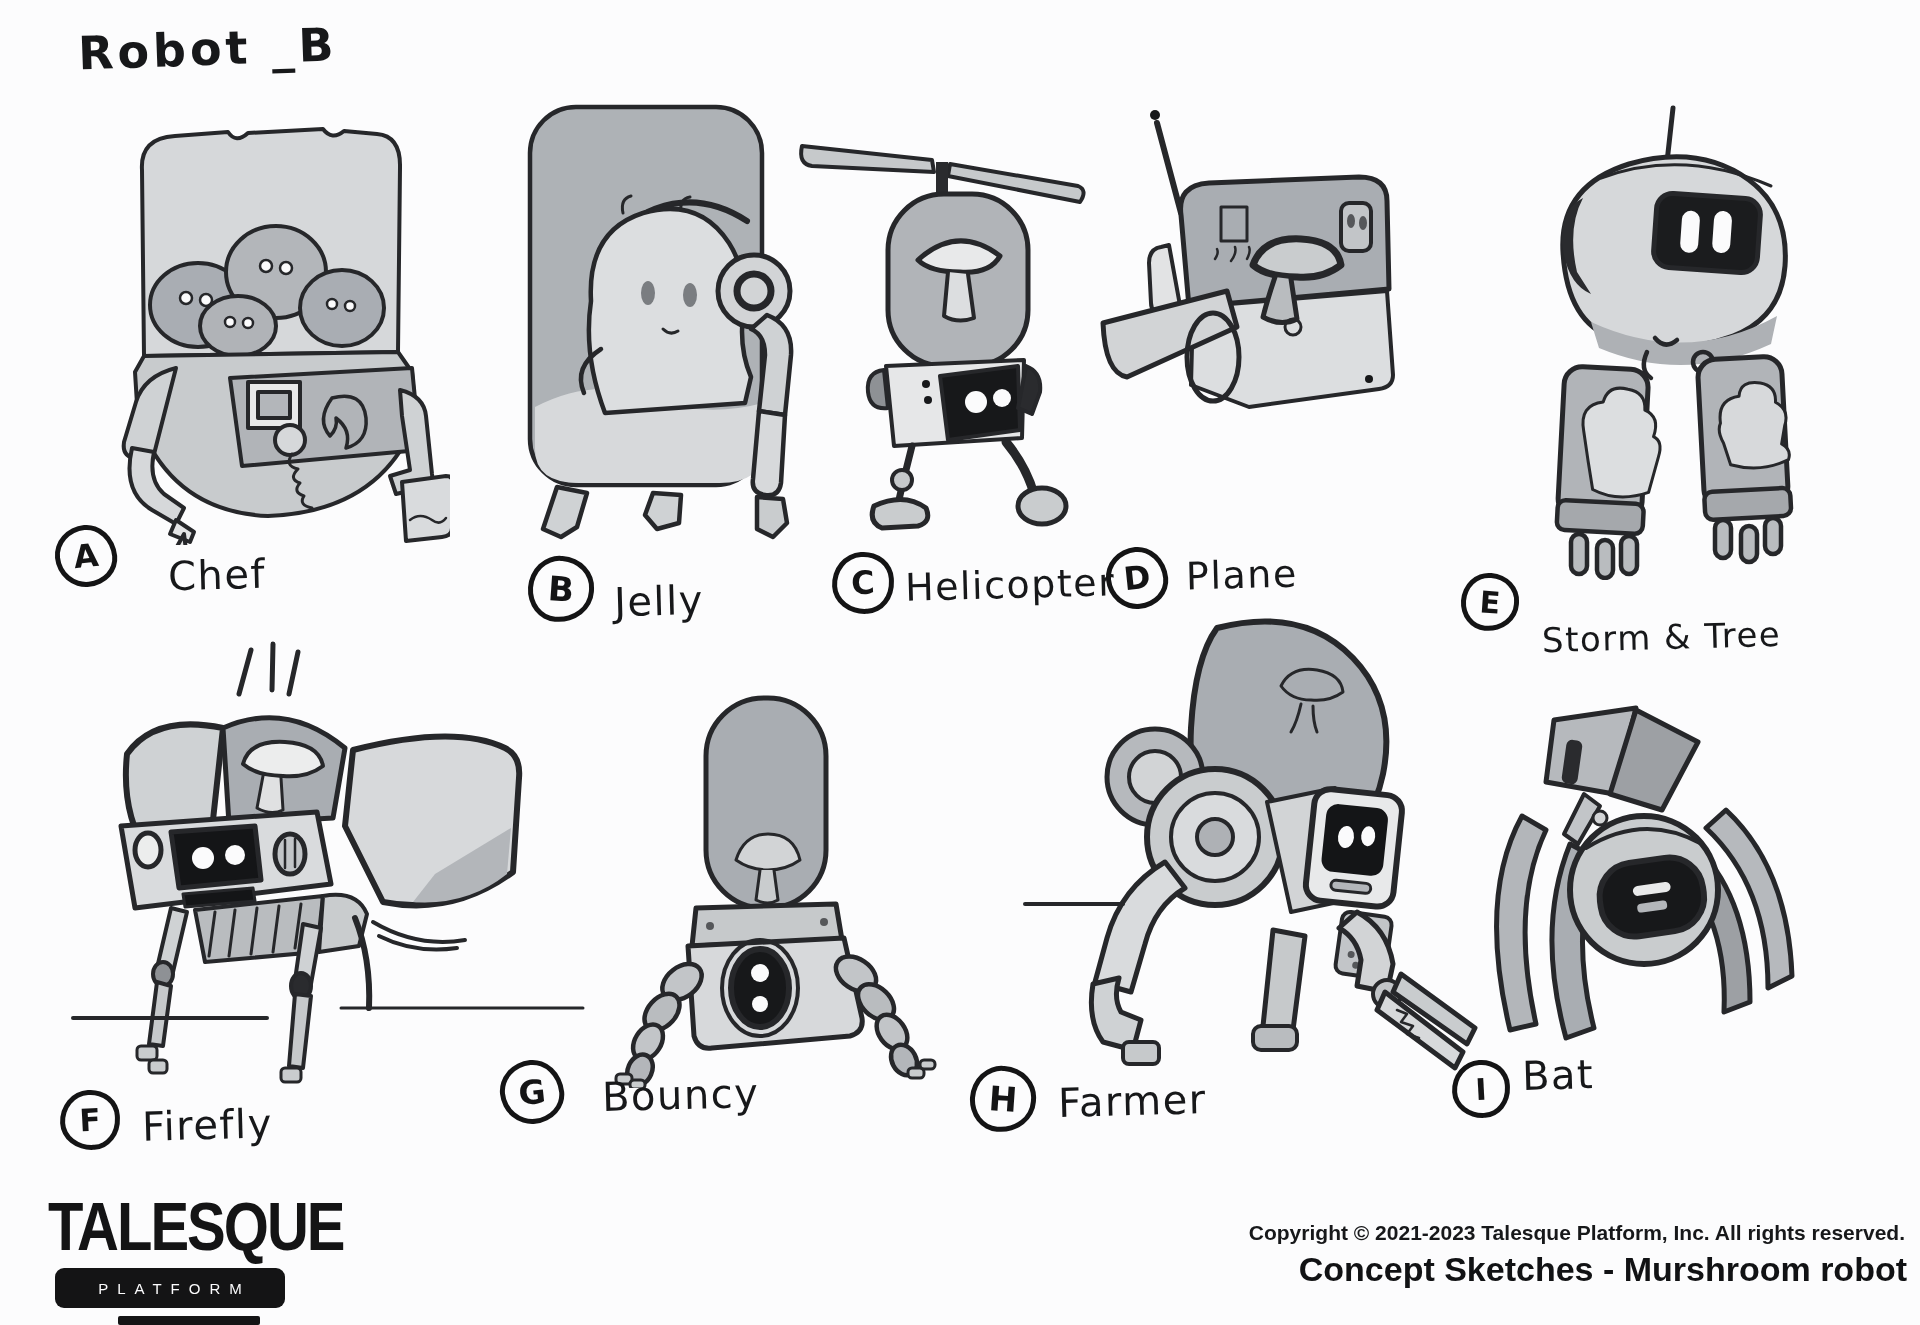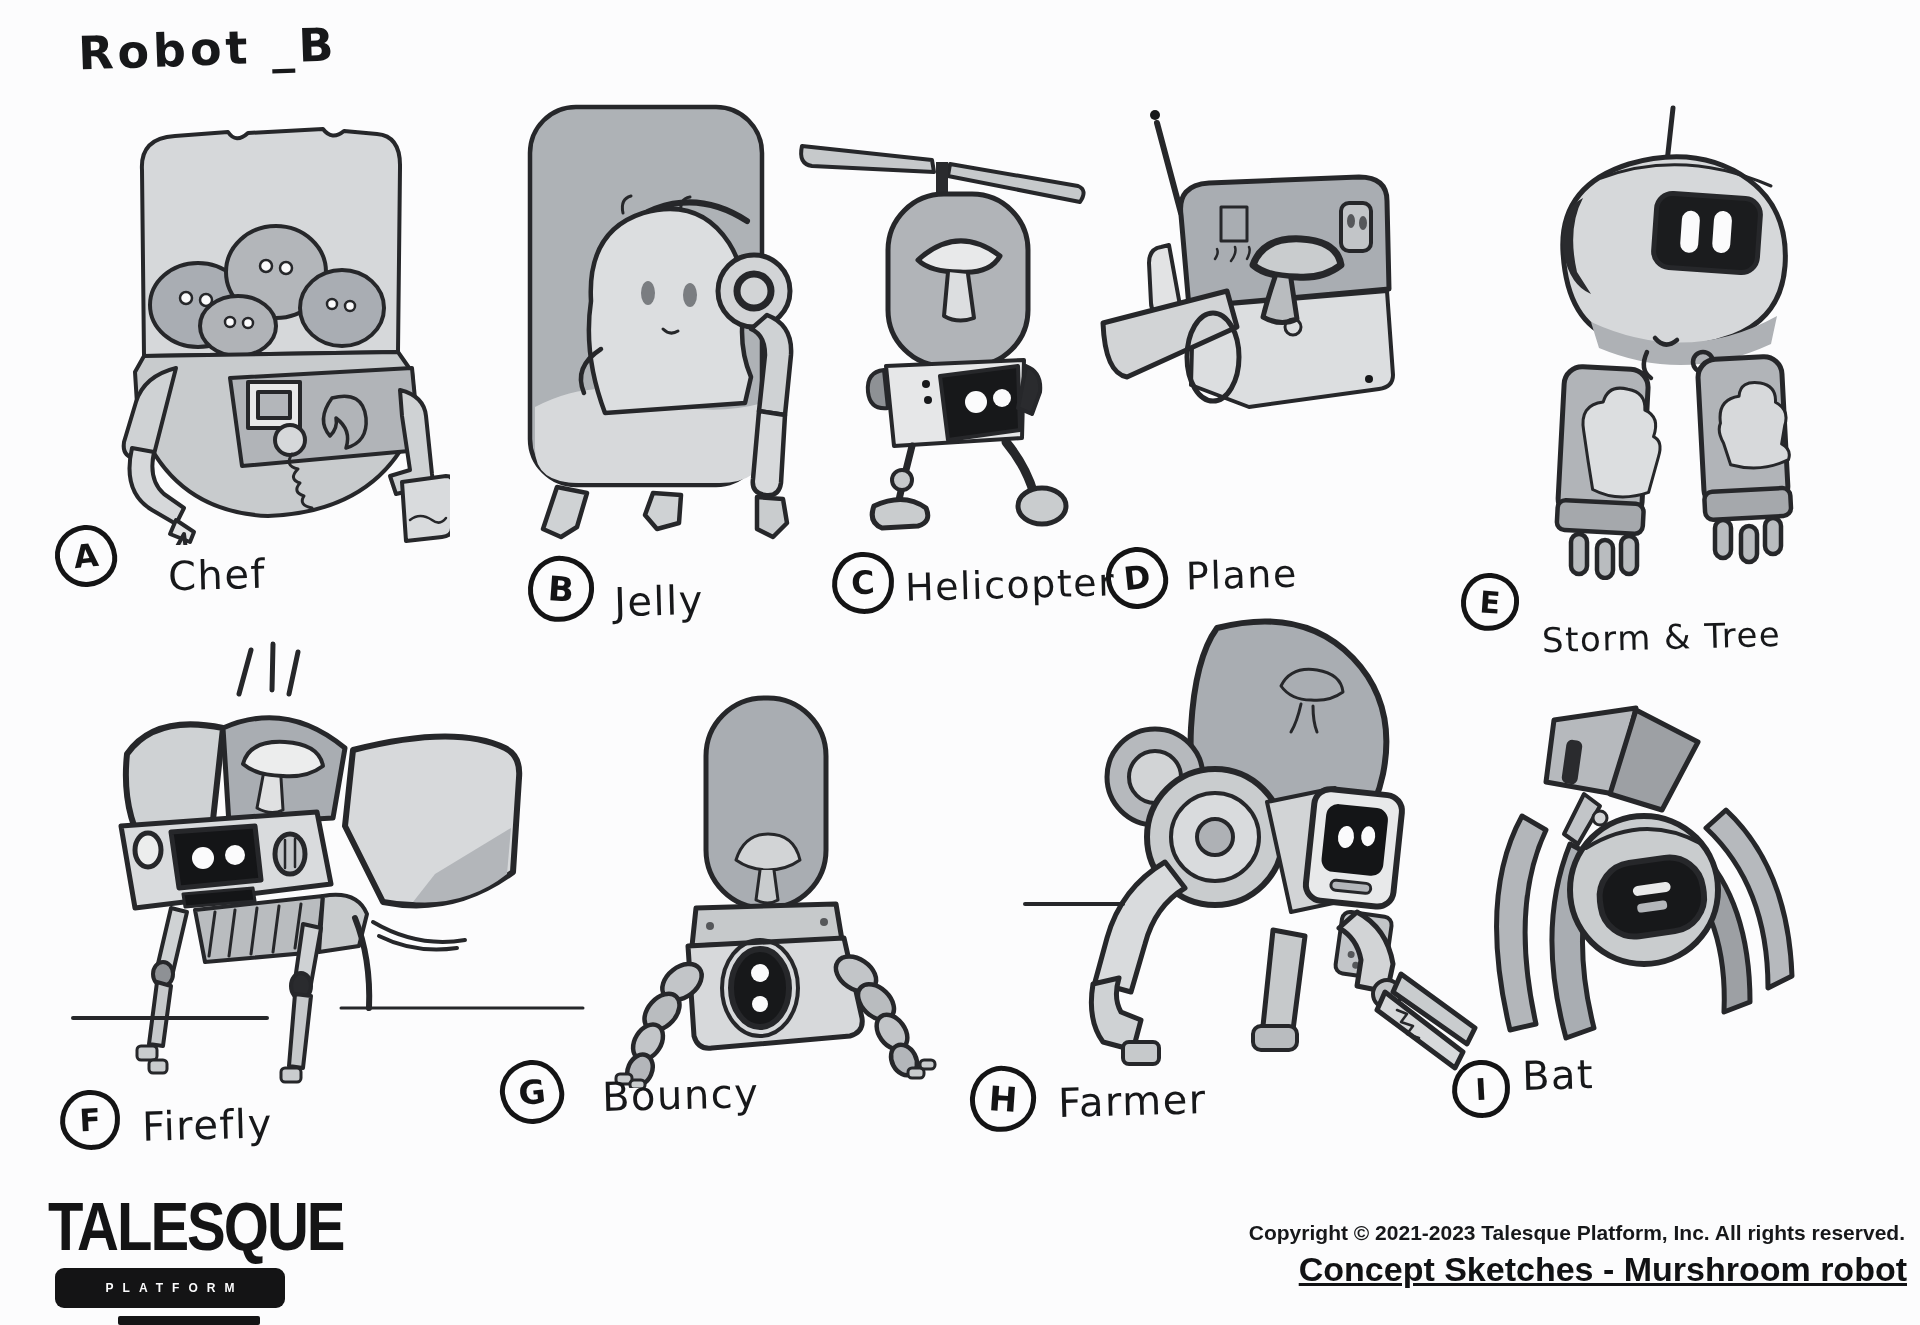--- a/index.html
+++ b/index.html
@@ -29,32 +29,32 @@
   
   .logo-word{
     font-family:"Liberation Sans", sans-serif; font-weight:700; font-size:58px;
     letter-spacing:-2px; color:#141415; transform:scaleY(1.18); transform-origin:top left;
     white-space:nowrap;
   }
   .logo-bar{
     background:#141415; border-radius:9px; display:flex; align-items:center; justify-content:center;
   }
   .logo-bar span{
-    font-family:"Liberation Sans", sans-serif; font-weight:700; font-size:12px;
+    font-family:"Liberation Sans", sans-serif; font-weight:400; font-size:15px;
     color:#fcfcfd; letter-spacing:9px; padding-left:9px; 
     white-space:nowrap;
   }
   .logo-strip{background:#141415; border-radius:2px;}
   .copyright{
     font-family:"Liberation Sans", sans-serif; font-weight:700; font-size:21px;
     color:#17181a; text-align:center; white-space:nowrap;
   }
   .caption{
     font-family:"Liberation Sans", sans-serif; font-weight:700; font-size:34px;
-    color:#111214; text-align:center; white-space:nowrap;text-decoration:underline;
+    color:#111214; text-align:center; white-space:nowrap;
   }
   svg{display:block;}
 </style>
 </head>
 <body>
 
 <div id="sheet">
 
   <div class="abs sheet-title hand" style="left:78px; top:22px;">Robot _B</div>
 

